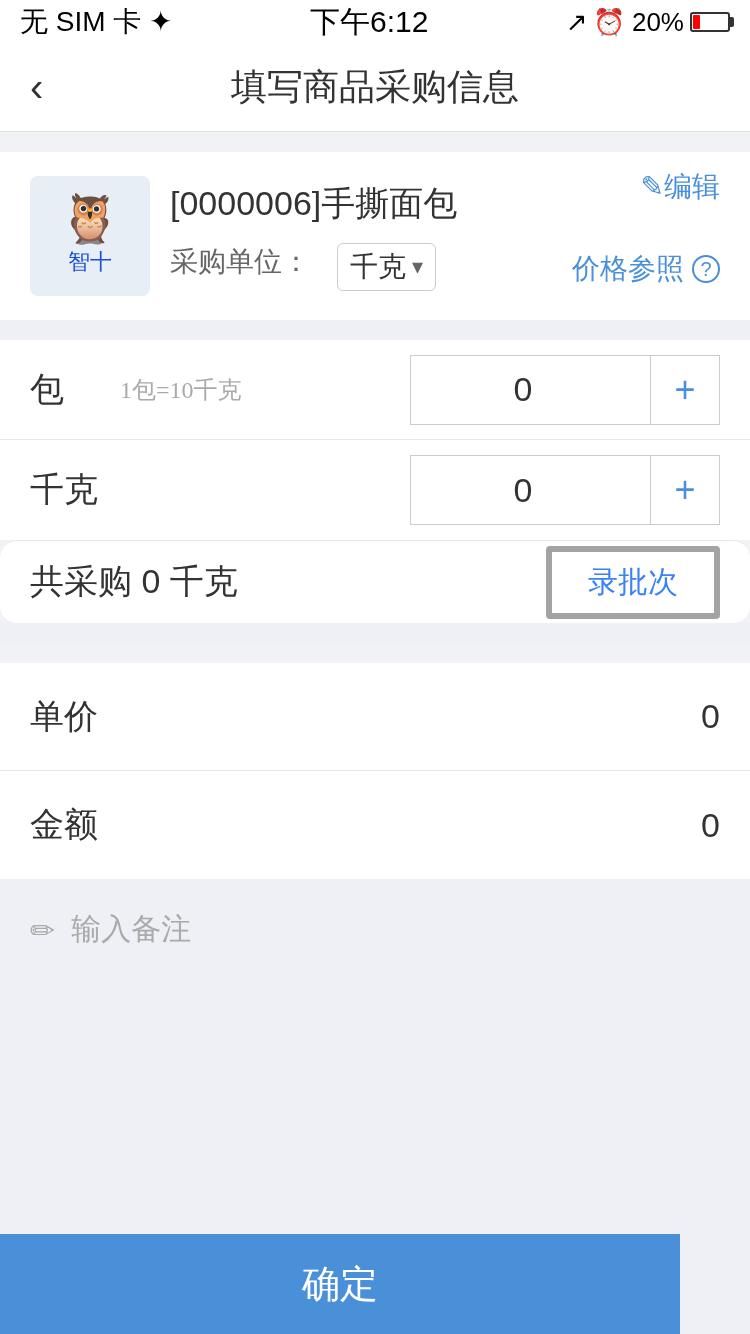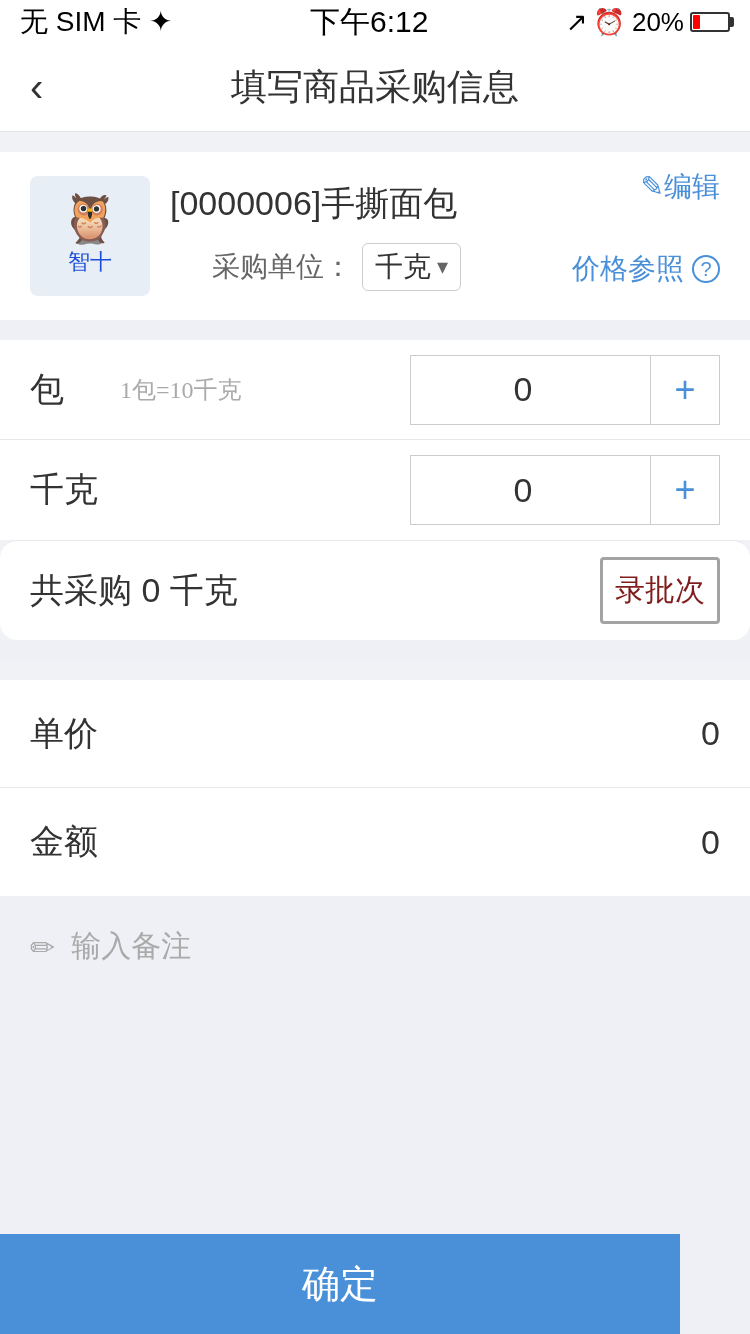--- a/index.html
+++ b/index.html
@@ -118,25 +118,23 @@
       color: #1d4ed8;
     }
     .product-info { flex: 1; }
     .product-name {
       font-size: 34px;
       color: #333;
       margin-bottom: 16px;
     }
     .product-unit-row {
       display: flex;
-      align-items: center;
-      gap: 10px;
+      gap: 27px;
       font-size: 28px;
       color: #666;
-      margin-left: 42px;
     }
     .unit-dropdown {
       display: flex;
       align-items: center;
       border: 1px solid #ccc;
       border-radius: 6px;
       padding: 4px 12px;
       font-size: 28px;
       color: #333;
       background: #fff;
@@ -238,35 +236,35 @@
       color: #4a90d9;
       cursor: pointer;
     }
 
     
     .summary-row {
       background: #fff;
       display: flex;
       align-items: center;
       padding: 0 30px;
-      height: 100px;
+      height: 83px;
       border-top: 1px solid #e8e8e8;
       border-radius: 17px;
     }
     .summary-text {
       font-size: 34px;
       color: #333;
     }
     .batch-btn {
       margin-left: auto;
-      border: 3px solid #a3a3a3;
-      background: #fff;
-      padding: 10px 12px;
+      border: 6px solid #a3a3a3;
+      background: #fff;
+      padding: 10px 36px;
       font-size: 30px;
-      color: #7f1d1d;
+      color: #3b82f6;
       border-radius: 4px;
       cursor: pointer;
     }
 
     
     .price-section {
       background: #fff;
       margin-top: 20px;
     }
     .price-row {

